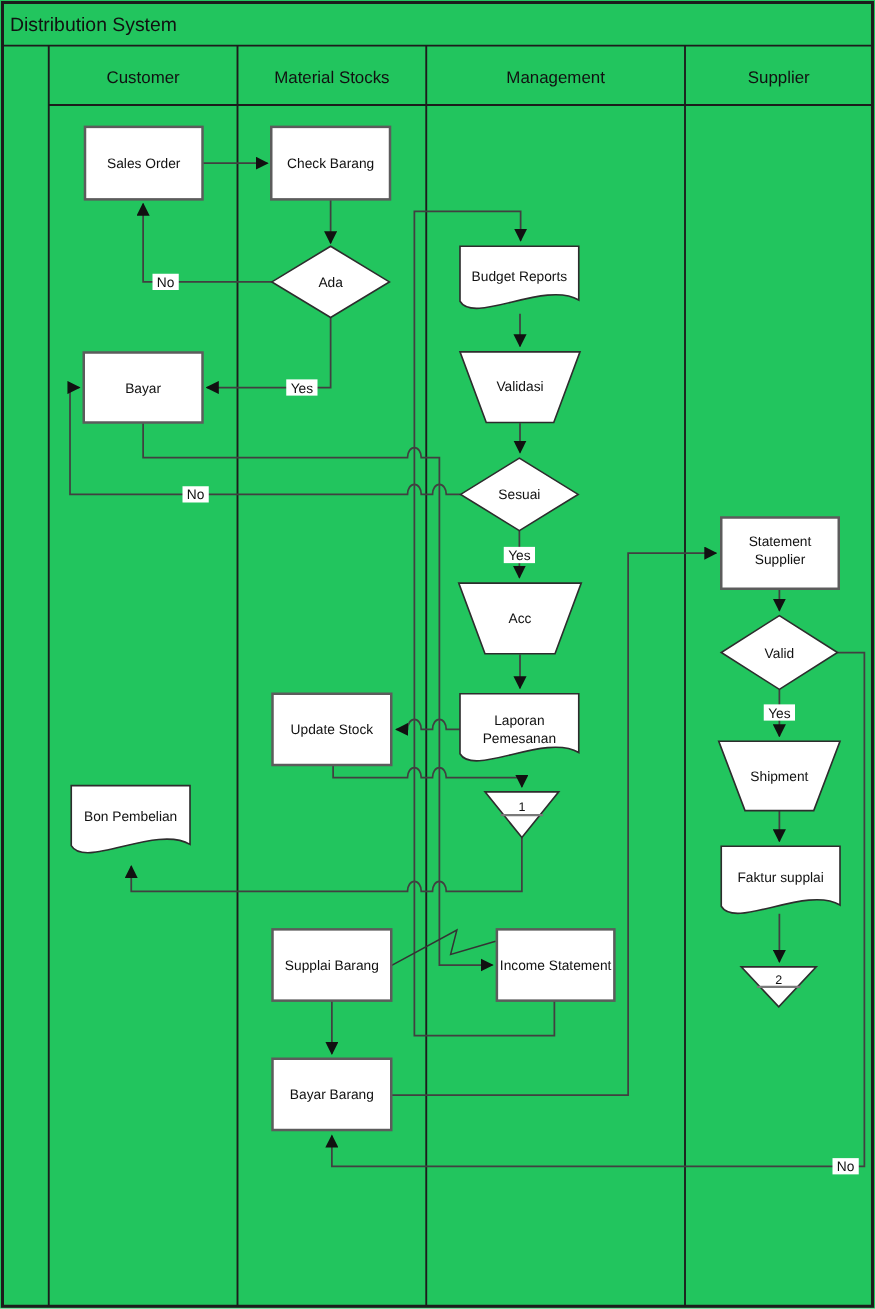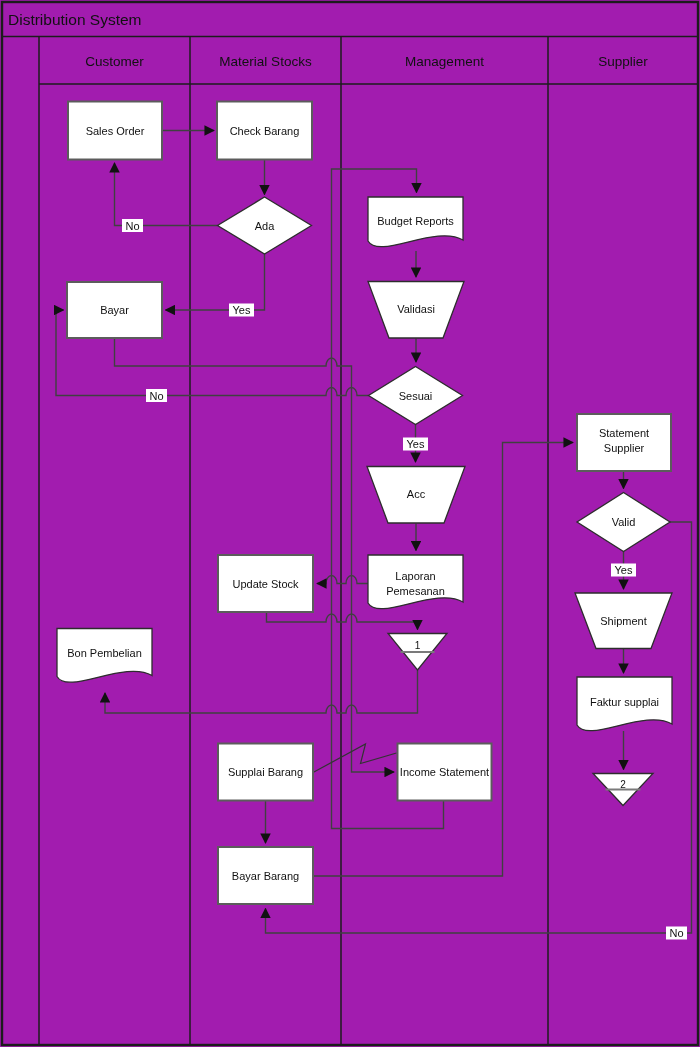--- a/index.html
+++ b/index.html
@@ -1,16 +1,16 @@
 <!DOCTYPE html>
 <html><head>
 <meta charset="utf-8">
 <style>
   html,body{margin:0;padding:0;background:#fff;}
-  .page{position:relative;width:700px;height:1047px;background:#a21caf;
+  .page{position:relative;width:700px;height:1047px;background:#22c55e;
         font-family:"Liberation Sans", sans-serif;}
   svg{display:block;}
   text{fill:#111111;font-family:"Liberation Sans", sans-serif;}
   .frame{fill:none;stroke:#1c1c1c;stroke-width:2.4;}
   .laneline{stroke:#1c1c1c;stroke-width:1.5;fill:none;}
   .box{fill:#ffffff;stroke:#5c5c5c;stroke-width:2;}
   .shape{fill:#ffffff;stroke:#2d2d2d;stroke-width:1.3;}
   .edge{fill:none;stroke:#404040;stroke-width:1.4;}
   .thin{fill:none;stroke:#333333;stroke-width:1.2;}
   .inner{stroke:#7a7a7a;stroke-width:1.8;}

